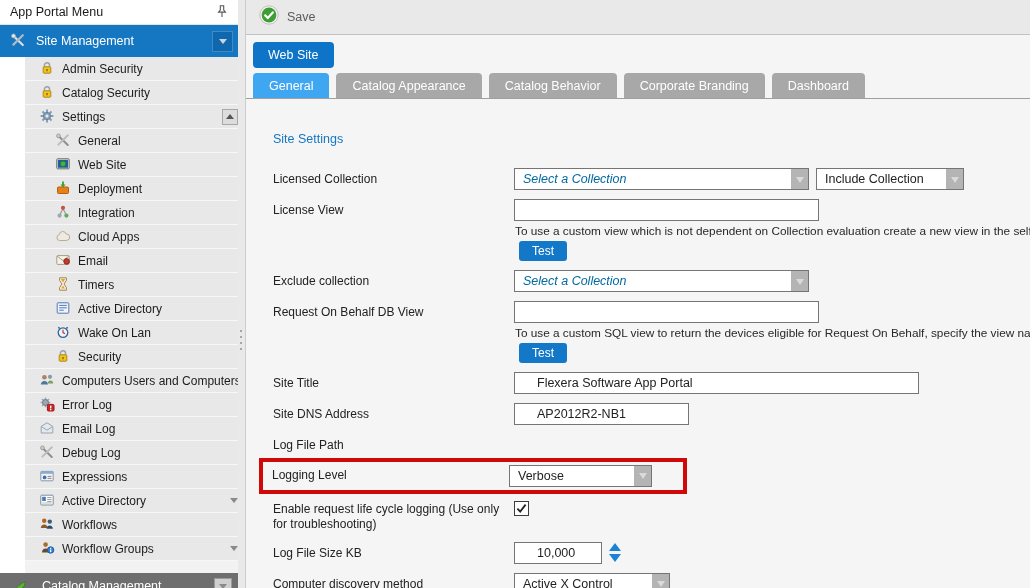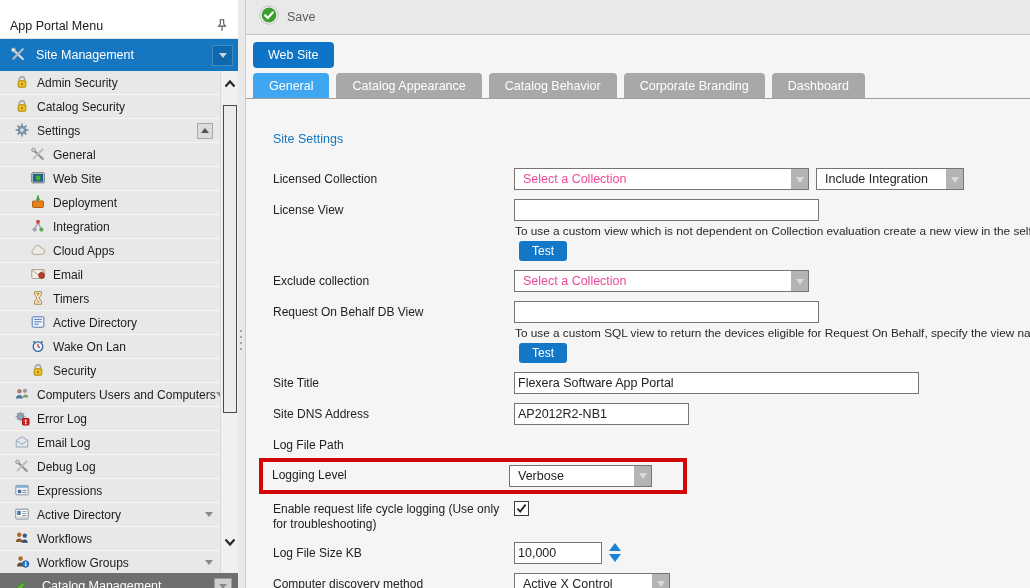--- a/index.html
+++ b/index.html
@@ -3,34 +3,34 @@
 <meta charset="utf-8">
 <style>
   html,body { margin:0; padding:0; background:#fff; }
   .app { position:relative; width:1030px; height:588px; overflow:hidden;
          font-family:"Liberation Sans",sans-serif; background:#f5f5f5; }
 
   
   .sidebar { position:absolute; left:0; top:0; width:238px; height:588px;
              background:#fff; display:flex; flex-direction:column; box-sizing:border-box; }
   .sb-titlebar { height:24px; flex:none; display:flex; align-items:center;
-                 padding:14px 8px 0 10px; background:#fff; border-bottom:1px solid #e3e3e3; }
+                 padding:0 8px 0 10px; background:#fff; border-bottom:1px solid #e3e3e3; }
   .sb-title { flex:1; font-size:12.5px; color:#1a1a1a; }
   .sb-pin svg { display:block; }
   .sb-header { height:32px; flex:none; background:#1577c2; display:flex; align-items:center;
                padding:0 5px 0 10px; }
   .sb-hicon { width:18px; height:18px; flex:none; }
   .sb-header-label { flex:1; color:#fff; font-size:12.5px; margin-left:8px; white-space:nowrap; }
   .sb-header-btn { width:19px; height:19px; flex:none; background:#0f68ad; border:1px solid #3f8cc4;
                    display:flex; align-items:center; justify-content:center; }
   .car-down { width:0; height:0; border:4px solid transparent; border-top:5px solid #c9d4dc; margin-top:4px; }
   .car-down.dark { border-top-color:#8a8a8a; }
   .car-up { width:0; height:0; border:4px solid transparent; border-bottom:5px solid #555; margin-bottom:4px; }
 
-  .sb-body { flex:1; display:flex; overflow:hidden; }
+  .sb-body { flex:1; display:flex; overflow:hidden;padding-left:25px; }
   .menu-list { width:220px; flex:none; background:#f2f2f2; overflow:hidden; }
   .menu-item { height:24px; box-sizing:border-box; display:flex; align-items:center;
                background:#e8e8e8; border-bottom:1px solid #f7f7f7; padding-left:14px; cursor:default; }
   .menu-item.indent { padding-left:30px; }
   .mi-icon { width:17px; height:17px; flex:none; margin-right:6px; }
   .mi-icon svg { display:block; }
   .mi-label { font-size:12px; color:#1c1c1c; white-space:nowrap; }
   .mi-btn { margin-left:auto; margin-right:7px; display:flex; align-items:center; justify-content:center; }
   .mi-btn.box { width:14px; height:14px; background:#dcdcdc; border:1px solid #a8a8a8; }
 
@@ -73,26 +73,26 @@
   .content { padding:33px 0 0 27px; }
   .section-title { color:#1577c2; font-weight:normal; font-size:12.5px; margin-bottom:22px; }
   .frow { display:flex; align-items:flex-start; margin-bottom:9px; }
   .flabel { width:241px; flex:none; font-size:12px; color:#222; padding-top:4px; line-height:1.3; }
   .fctrl { display:flex; align-items:flex-start; }
   .fctrl.col { flex-direction:column; align-items:flex-start; }
 
   .dd { display:flex; height:22px; box-sizing:border-box; border:1px solid #757575; background:#fff; }
   .dd-val { flex:1; display:flex; align-items:center; padding:0 8px; font-size:12.5px; color:#222;
             white-space:nowrap; overflow:hidden; }
-  .dd-val.placeholder { color:#ec4899; }
+  .dd-val.placeholder { font-style:italic; color:#0369a1; }
   .dd-btn { width:17px; flex:none; background:#b4b4b4; display:flex; align-items:center; justify-content:center; }
   .dd-btn i { width:0; height:0; border:4.5px solid transparent; border-top:6px solid #dadada; margin-top:5px; }
 
   .ti { height:22px; box-sizing:border-box; border:1px solid #757575; background:#fff;
-        font-size:12.5px; color:#222; padding:0 3px; font-family:"Liberation Sans",sans-serif; }
+        font-size:12.5px; color:#222; padding:0 22px; font-family:"Liberation Sans",sans-serif; }
   .helper { font-size:11.8px; color:#282828; white-space:nowrap; margin:3px 0 3px 1px; }
   .testbtn { background:#1478c8; color:#fff; font-size:12px; border:none; border-radius:3px;
              padding:3px 13px; margin-left:5px; font-family:"Liberation Sans",sans-serif; cursor:default; }
 
   .hlrow { box-sizing:border-box; width:428px; border:4px solid #d10808; background:#f5f5f5;
            display:flex; align-items:center; margin:0 0 4px -14px; padding:3px 0 3px 9px; }
   .hlrow .flabel { width:237px; padding-top:0; }
 
   .cb { width:15px; height:15px; box-sizing:border-box; border:1.5px solid #3c3c3c; background:#fff;
         display:flex; align-items:center; justify-content:center; margin-top:3px; }
@@ -455,21 +455,21 @@
       <div class="frow">
         <div class="flabel">Licensed Collection</div>
         <div class="fctrl">
           <div class="dd w-lic">
             <span class="dd-val placeholder">Select a Collection</span>
             <span class="dd-btn">
                 <i></i>
               </span>
           </div>
           <div class="dd w-inc">
-            <span class="dd-val">Include Integration</span>
+            <span class="dd-val">Include Collection</span>
             <span class="dd-btn">
                 <i></i>
               </span>
           </div>
         </div>
       </div>
 
       <div class="frow">
         <div class="flabel">License View</div>
         <div class="fctrl col">

